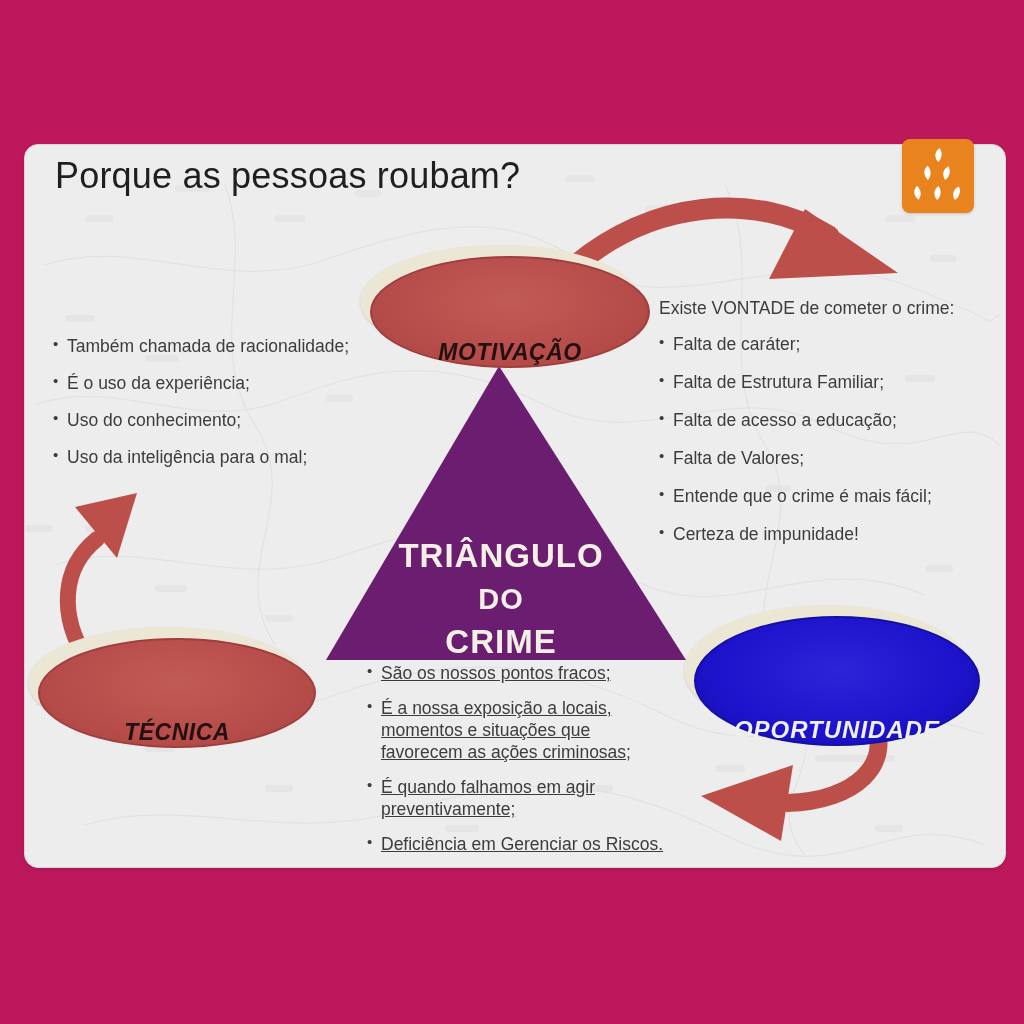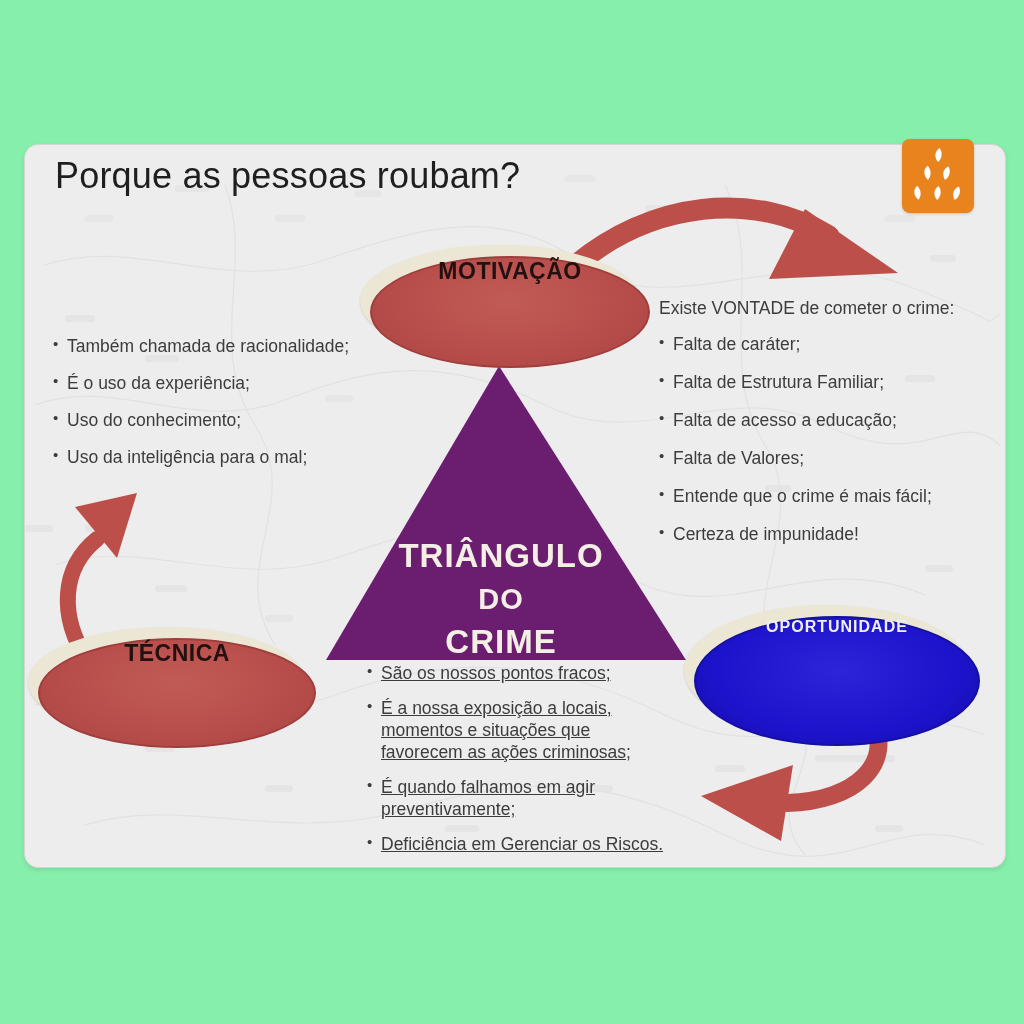--- a/index.html
+++ b/index.html
@@ -1,19 +1,19 @@
 <!DOCTYPE html>
 <html><head>
 <meta charset="utf-8">
 <style>
   * { margin:0; padding:0; box-sizing:border-box; }
   html,body { background:#ffffff; }
   .stage {
     position:relative; width:1024px; height:1024px;
-    background:#86efac; overflow:hidden;
+    background:#be185d; overflow:hidden;
     font-family:"Liberation Sans", sans-serif;
   }
   .slide {
     position:absolute; left:24px; top:144px; width:982px; height:724px;
     background:#ededed; border:1px solid #d5d5d5; border-radius:14px;
     box-shadow:0 2px 4px rgba(0,0,0,.10);
     overflow:hidden;
   }
   .map-bg { position:absolute; inset:0; z-index:0; }
   .title {
@@ -30,36 +30,37 @@
   .tri-label .l1, .tri-label .l3 { font-size:33px; }
   .tri-label .l2 { font-size:29px; }
   .node { position:absolute; z-index:4; }
   .node .back {
     position:absolute; inset:0; border-radius:50%;
     background:#ece7d4; transform:translate(-7px,-8px);
     box-shadow:0 1px 2px rgba(0,0,0,.15);
   }
   .node .front {
     position:absolute; inset:0; border-radius:50%;
-    display:flex; align-items:flex-start; justify-content:center;
+    display:flex; align-items:flex-end; justify-content:center;
     transform:translate(3px,3px);
+    font-style:italic;
   }
   .node.motivation { left:342px; top:108px; width:280px; height:112px; }
   .node.technique  { left:10px;  top:490px; width:278px; height:110px; }
   .node.opportunity{ left:666px; top:468px; width:286px; height:130px; }
   .front.red {
     background:radial-gradient(ellipse at 50% 40%, #c15b56 0%, #b84e4b 55%, #a94442 100%);
     border:2px solid #a03e3d;
   }
   .front.blue {
     background:radial-gradient(ellipse at 50% 42%, #2d23d8 0%, #1d13cc 60%, #150ca8 100%);
     border:2px solid #1510a0;
   }
   .node-label-dark { font-weight:700; font-size:23px; color:#231011; letter-spacing:.5px; }
-  .node-label-light{ font-weight:700; font-size:16px; color:#eff0ee; letter-spacing:1px; }
+  .node-label-light{ font-weight:700; font-size:24px; color:#eff0ee; letter-spacing:1px; }
   .list { position:absolute; z-index:5; color:#3c3c3c; font-size:17.5px; line-height:1.26; }
   .list .li { margin-bottom:15px; padding-left:14px; position:relative; }
   .list .li::before { content:"•"; position:absolute; left:0; top:0; font-size:15px; }
   .left-list  { left:28px;  top:190px; width:312px; }
   .right-list { left:634px; top:152px; width:302px; }
   .right-list .intro { margin-bottom:14px; }
   .right-list .li { margin-bottom:16px; }
   .bottom-list{ left:342px; top:517px; width:302px; }
   .bottom-list .li { margin-bottom:13px;text-decoration:underline; }
   .logo {

